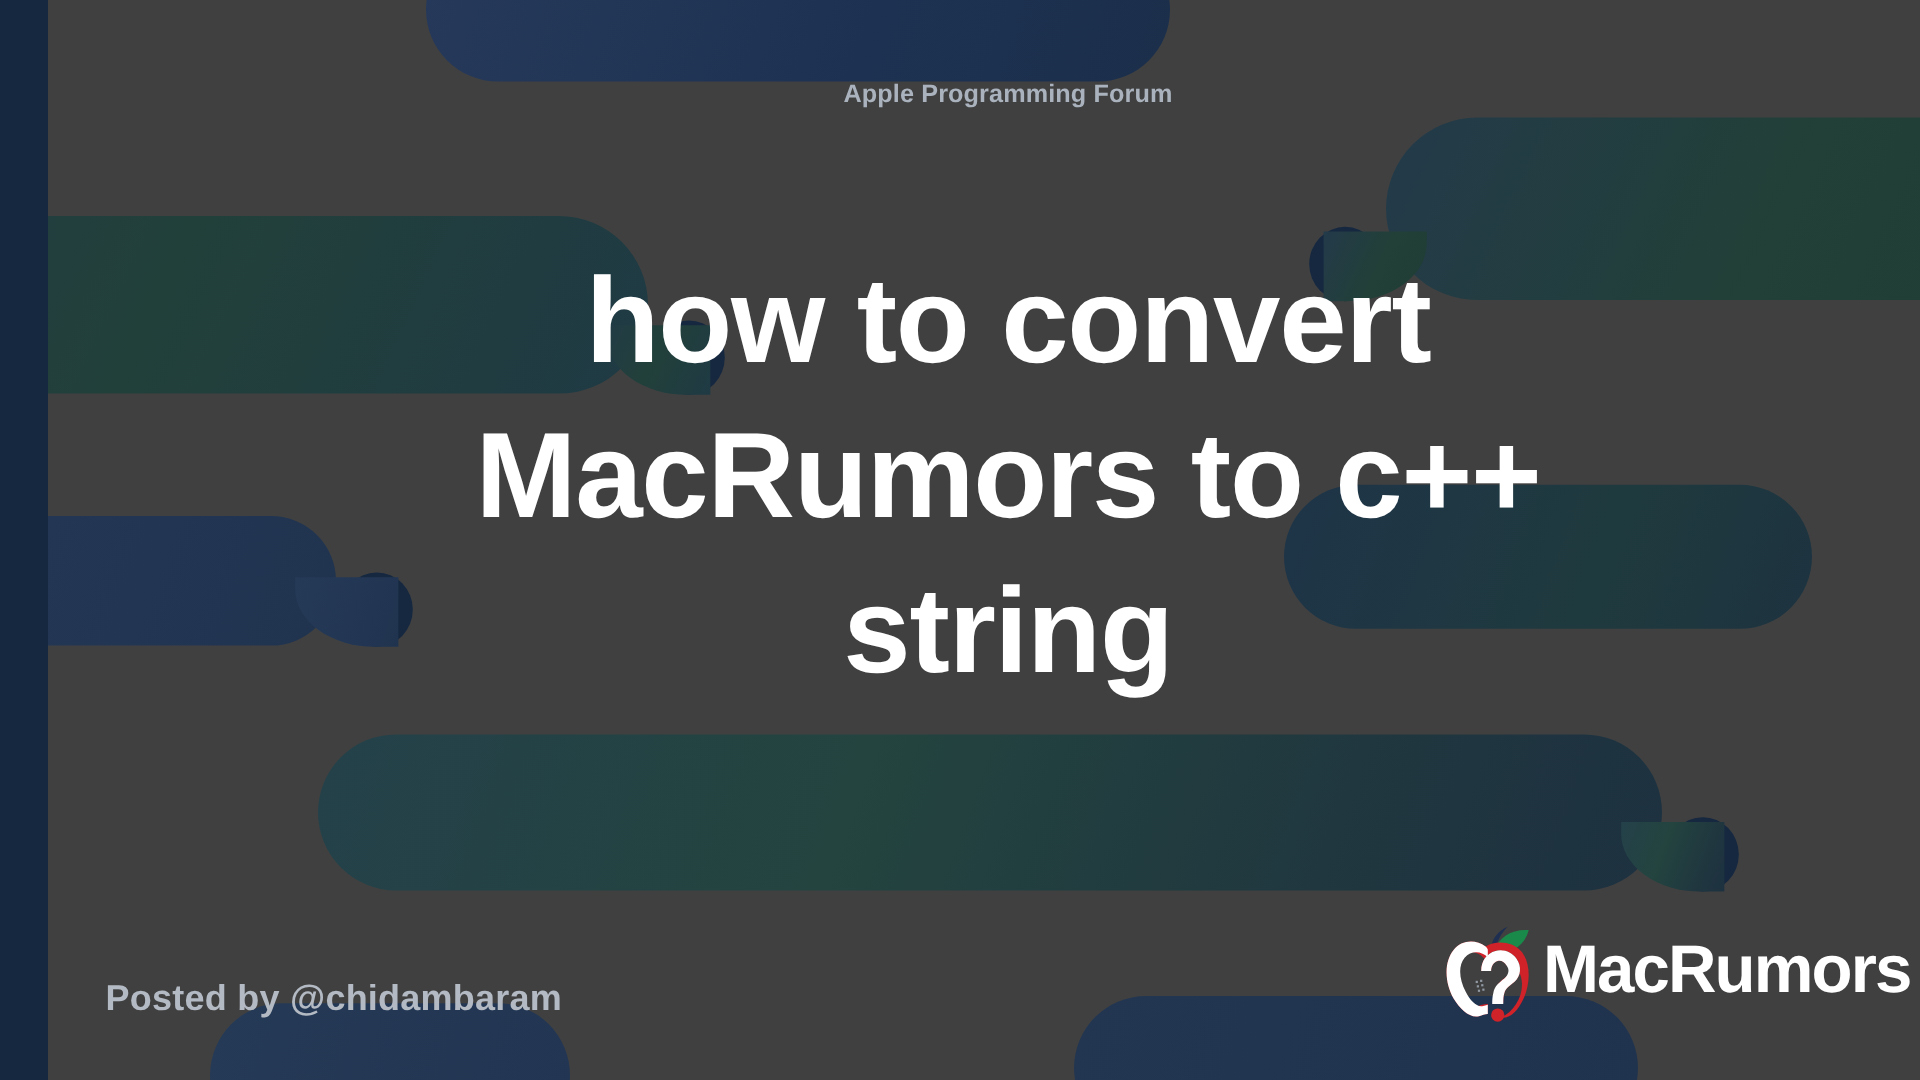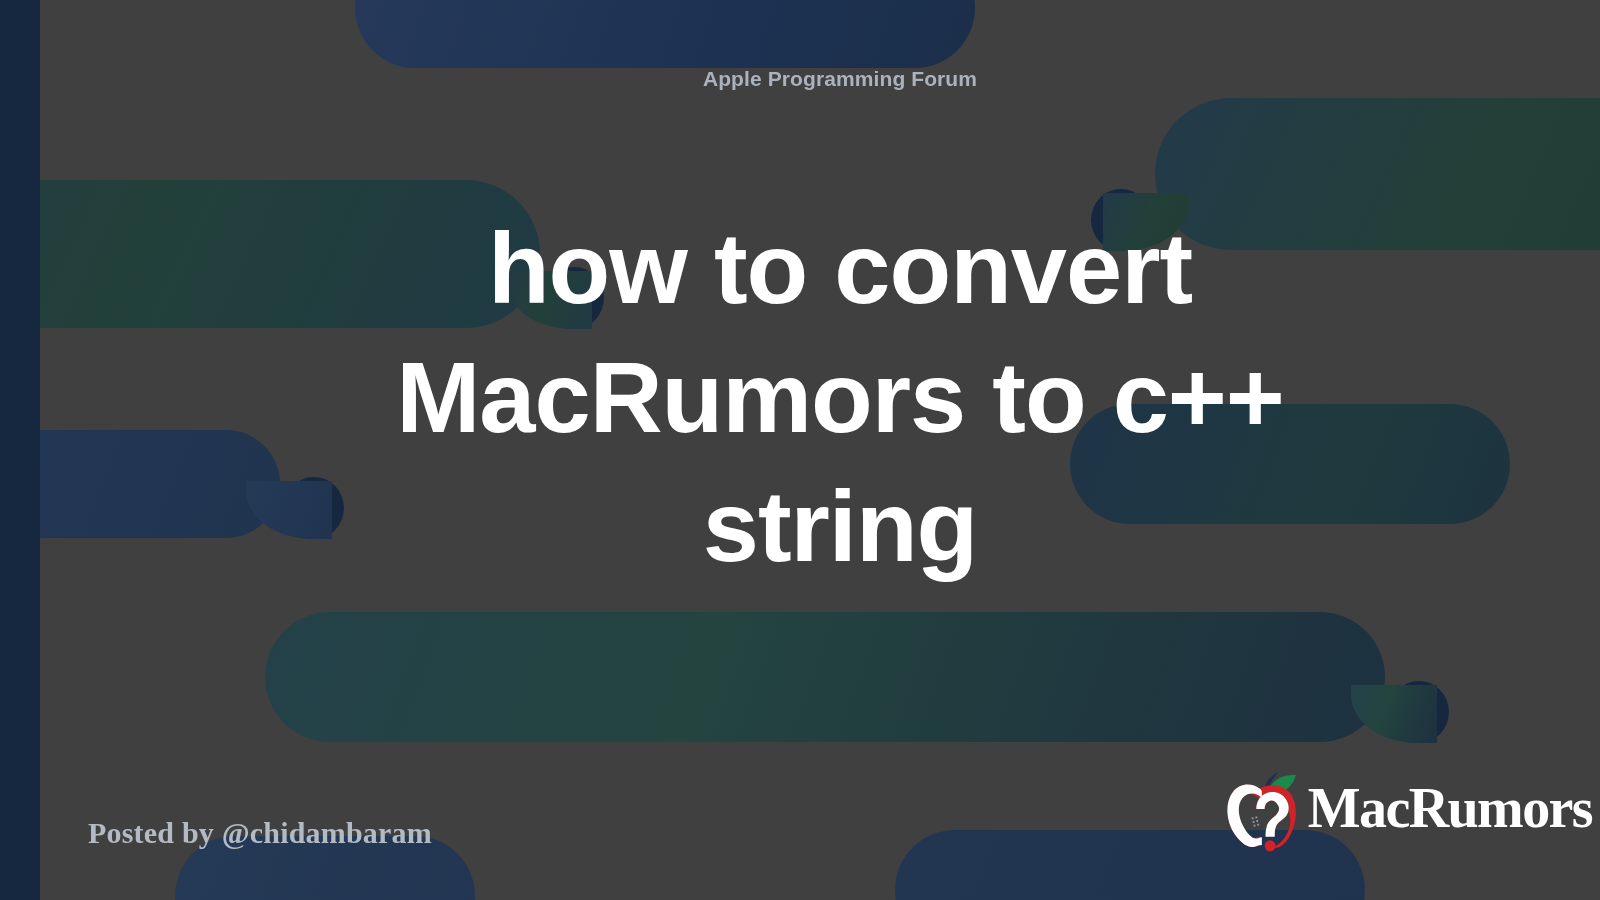--- a/index.html
+++ b/index.html
@@ -118,21 +118,20 @@
     line-height:1.28;
     text-align:center;
     letter-spacing:-1px;
     word-break:break-word;
   }
 
   .footer {
     display:flex;
     align-items:flex-end;
     justify-content:space-between;
-    font-family:Liberation Serif, serif;
   }
 
   .posted-by {
     color:#b3bac3;
     font-size:30px;
     font-weight:bold;
     letter-spacing:0.2px;
     padding-bottom:6px;
   }
 

